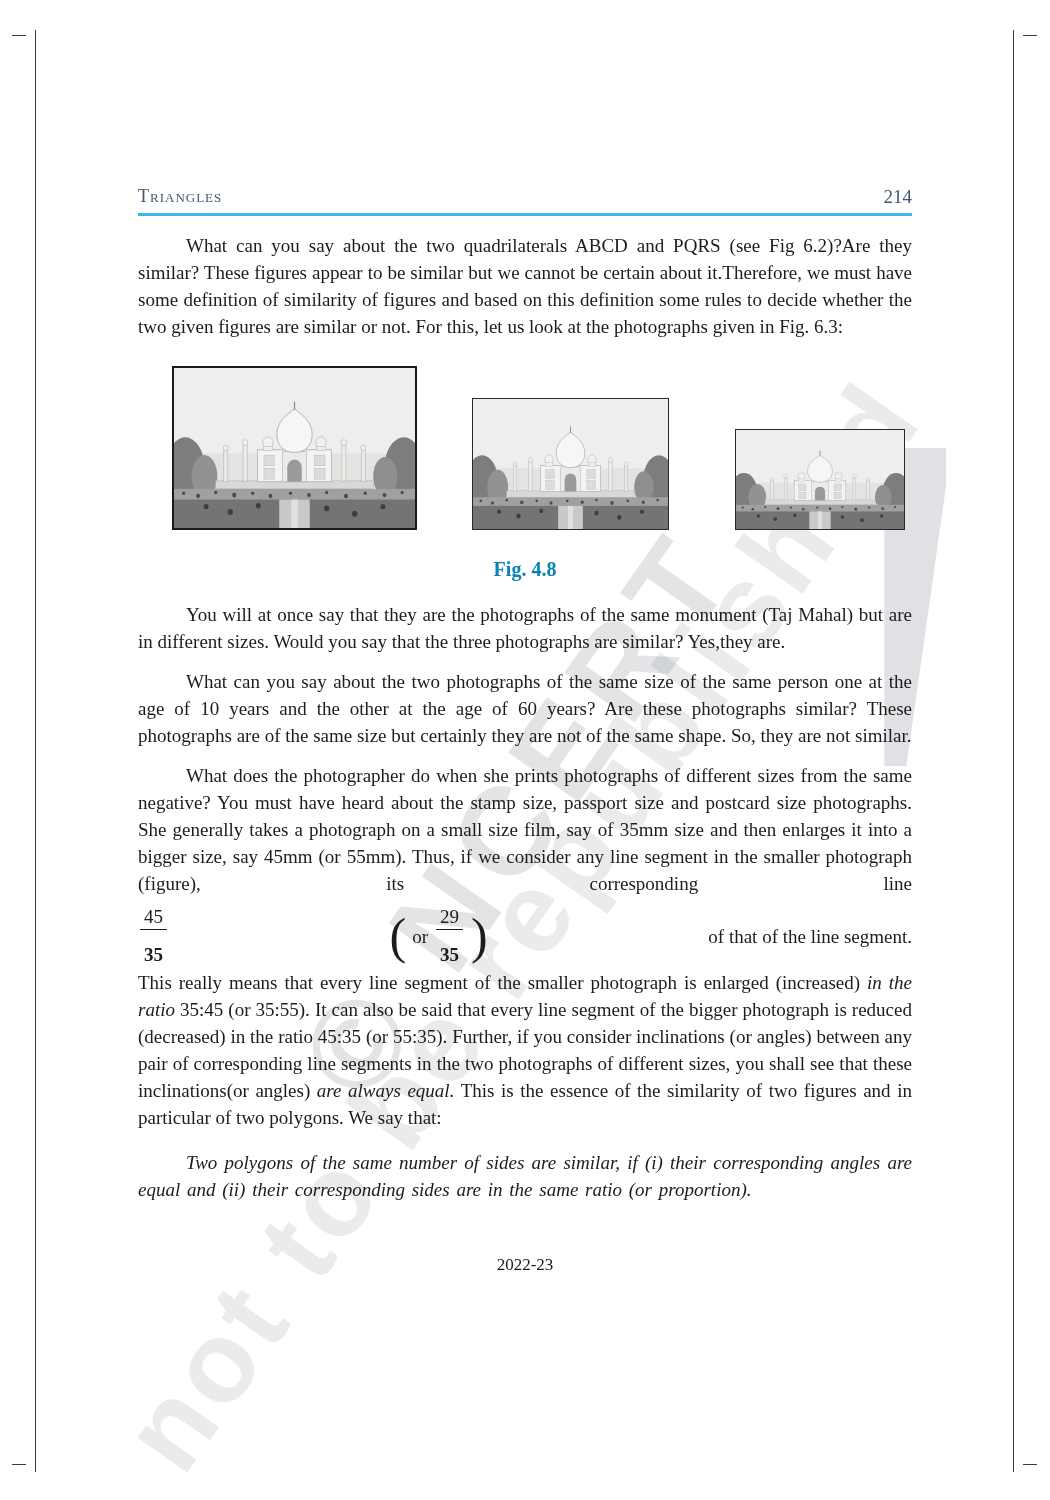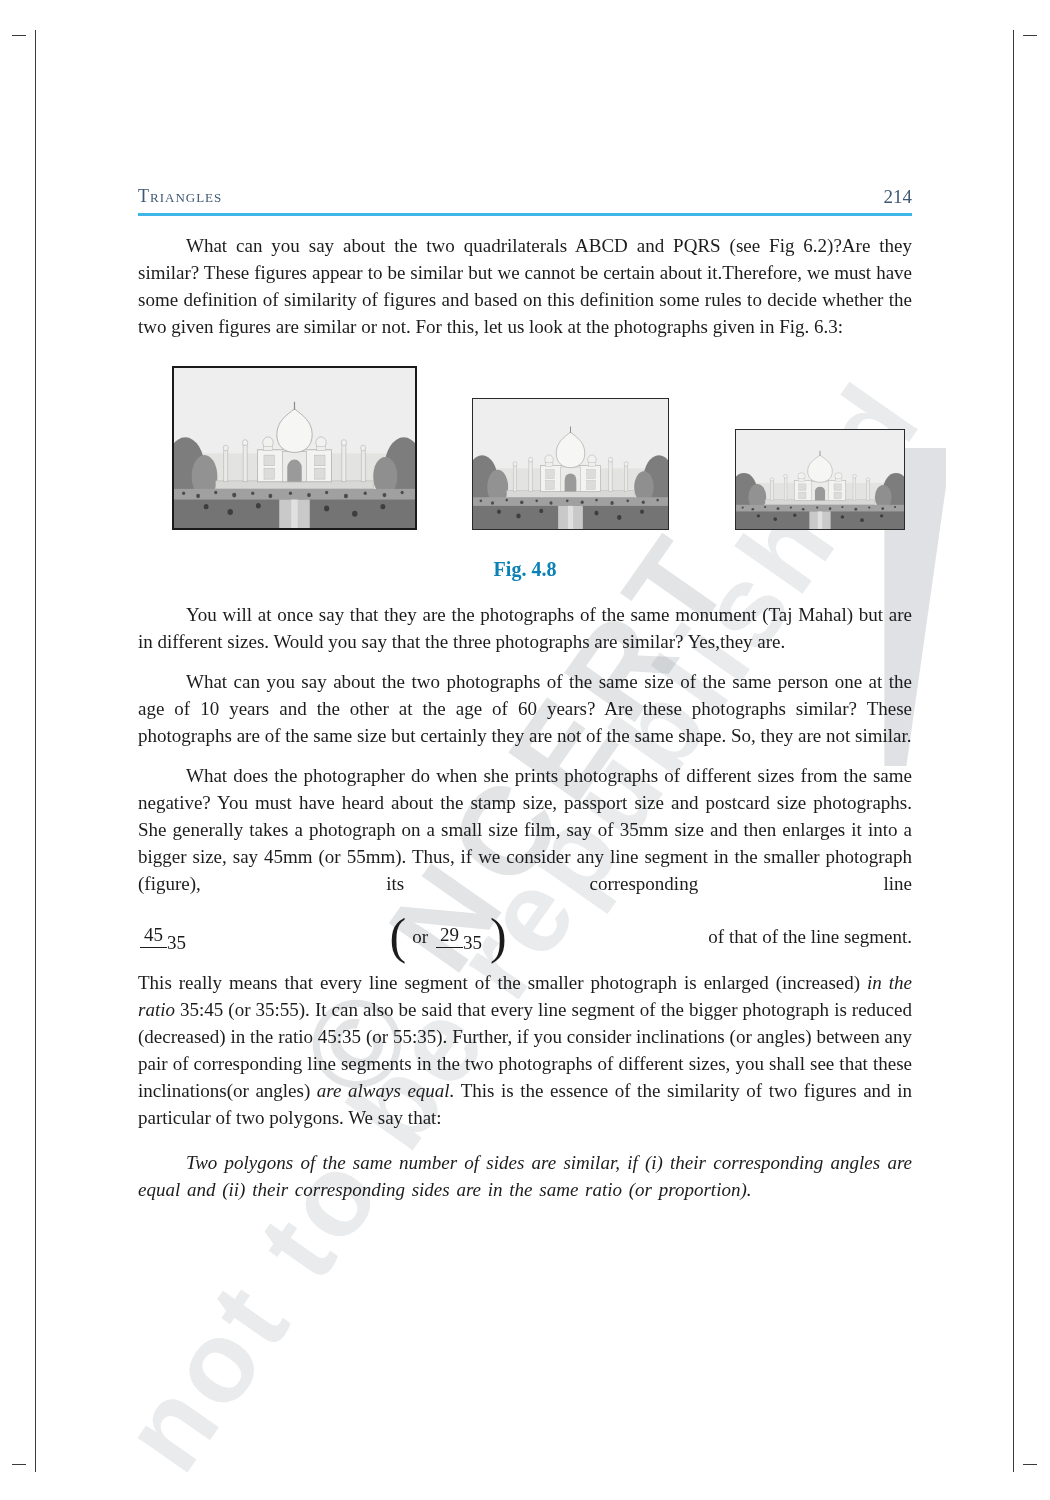--- a/index.html
+++ b/index.html
@@ -51,23 +51,23 @@
   .photo svg{display:block;width:100%;height:100%;}
   .photo-1{width:245px;height:164px;border:2px solid #1a1a1a;margin-left:34px;}
   .photo-2{width:197px;height:132px;border:1px solid #2a2a2a;margin-left:55px;}
   .photo-3{width:170px;height:101px;border:1px solid #2a2a2a;margin-left:66px;}
   .fig-caption{margin-top:28px;text-align:center;font-weight:bold;font-size:20px;color:#0b82b5;}
   
   .frac-line{
     margin:8px 0 2px 0;display:flex;align-items:center;justify-content:space-between;
     font-size:19px;line-height:27px;height:62px;
   }
-  .frac{display:inline-flex;align-items:center;line-height:1.15;margin:0 2px;}
+  .frac{display:inline-flex;flex-direction:column;align-items:center;line-height:1.15;margin:0 2px;}
   .frac .num{border-bottom:1.6px solid #1c1c1c;padding:0 4px 1px 4px;}
-  .frac .den{padding-top:14px;}
+  .frac .den{padding-top:14px;font-weight:bold;}
   .bigparen{font-size:50px;font-weight:300;line-height:0;color:#1c1c1c;}
   .paren-group{display:inline-flex;align-items:center;gap:6px;}
   
   .footer{margin-top:52px;text-align:center;font-size:17px;color:#1c1c1c;}
   .hidden-defs{position:absolute;width:0;height:0;overflow:hidden;}
 </style>
 </head>
 <body>
 
 <svg class="hidden-defs" aria-hidden="true">
@@ -197,15 +197,16 @@
       </span>
       <span>of that of the line segment.</span>
     </div>
 
     <p class="para no-indent" style="margin-top:2px;">
       <span>This really means that every line segment of the smaller photograph is enlarged (increased) </span><i>in the ratio</i><span> 35:45 (or 35:55).  It can also be said that every line segment of the bigger photograph is reduced (decreased) in the ratio 45:35 (or 55:35). Further, if you consider inclinations (or angles) between any pair of corresponding line segments in the two photographs of different sizes, you shall see that these inclinations(or angles) </span><i>are always equal.</i><span> This is the essence of the similarity of two figures and in particular of two polygons. We say that:</span>
     </p>
 
     <p class="para quote">Two polygons of the same number of sides are similar, if (i) their corresponding angles are equal and (ii) their corresponding sides are in the same ratio (or proportion).</p>
 
+    <div class="footer">2022-23</div>
 
   </div>
 </div>
 
 </body></html>

